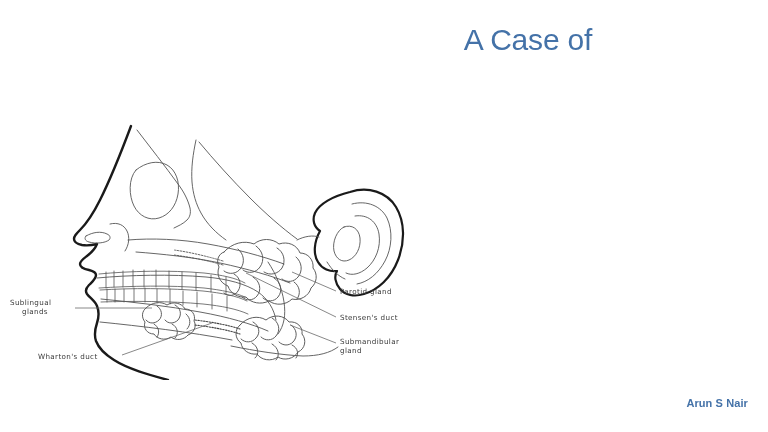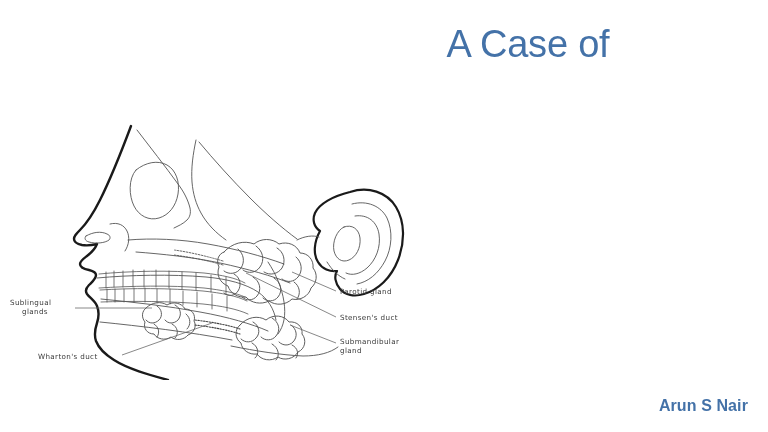--- a/index.html
+++ b/index.html
@@ -20,37 +20,37 @@
   }
   
   #title-block {
     position: absolute;
     left: 300px;
     top: 22px;
     width: 456px;
     text-align: center;
     line-height: 1.18;
     color: #4472a8;
-    font-size: 38px;
+    font-size: 30px;
     font-weight: 400;
     letter-spacing: -0.2px;
   }
   #title-block .tline {
     display: block;
     white-space: nowrap;
   }
   
   #author {
     position: absolute;
     left: 500px;
     top: 397px;
     width: 248px;
     text-align: right;
     color: #4472a8;
-    font-size: 16px;
+    font-size: 11px;
     font-weight: bold;
     letter-spacing: 0.1px;
   }
   
   #diagram-figure {
     position: absolute;
     left: 0px;
     top: 112px;
     width: 440px;
     height: 268px;

